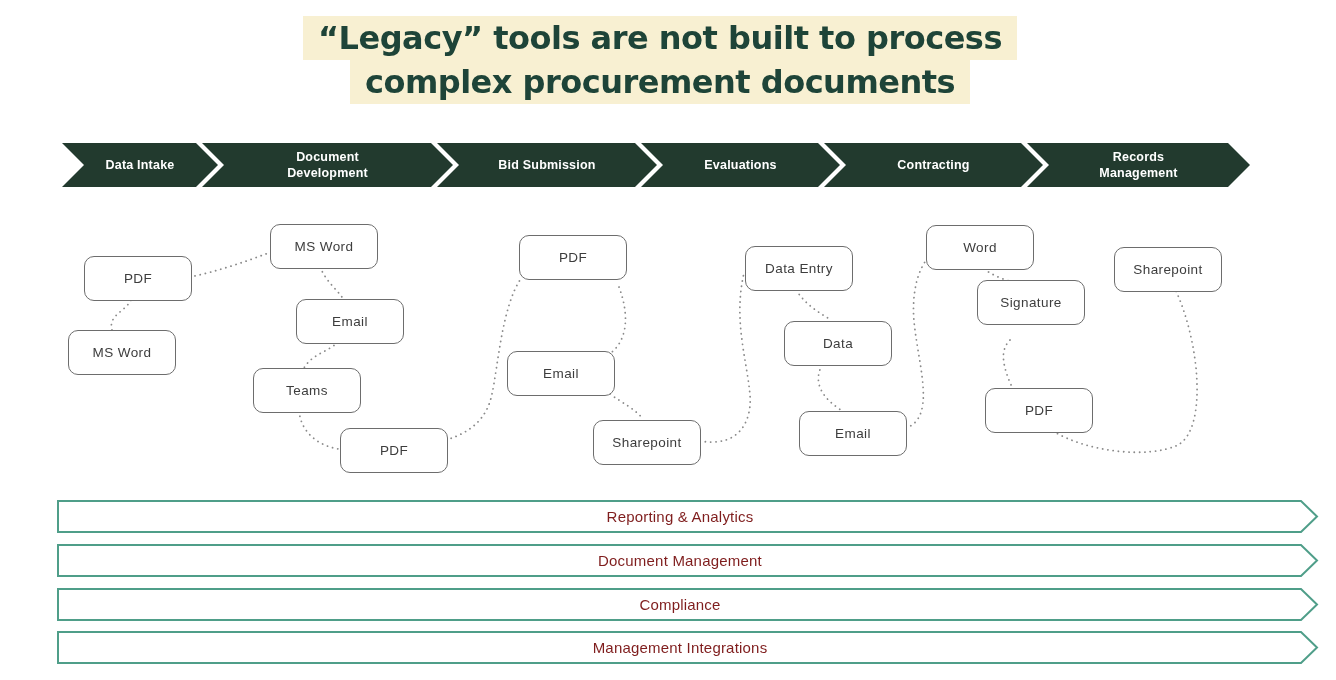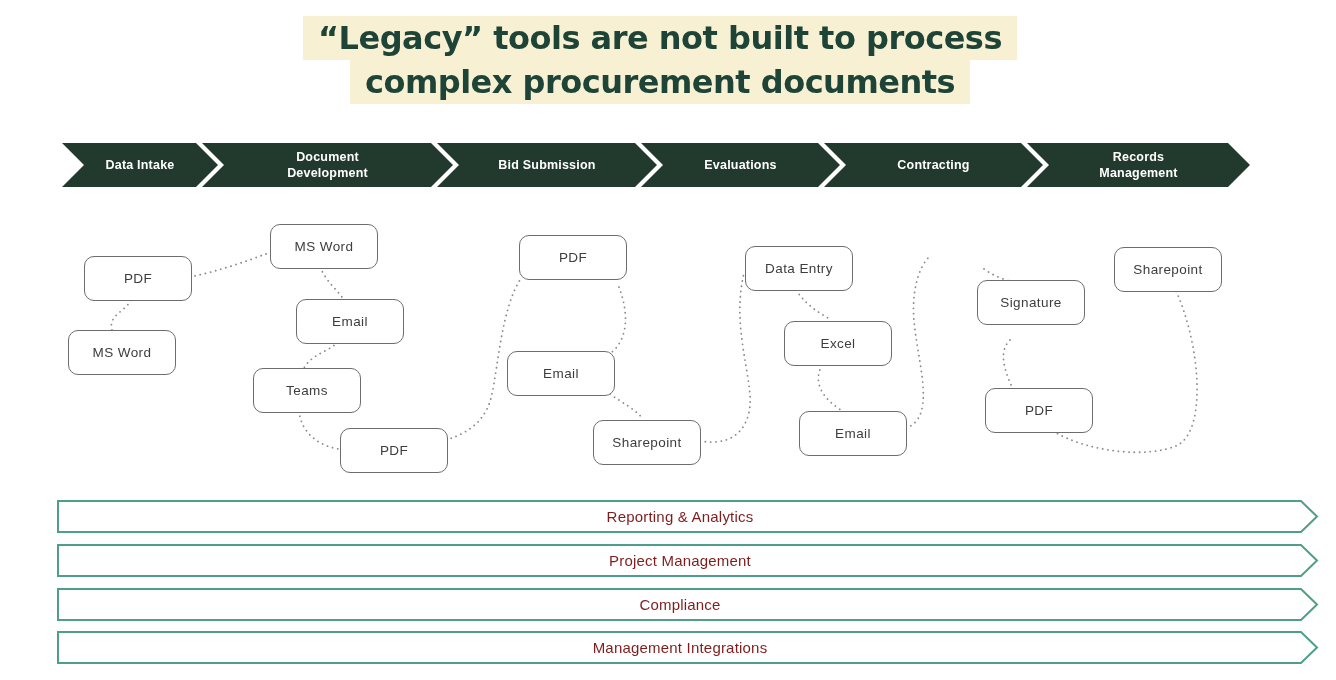--- a/index.html
+++ b/index.html
@@ -101,37 +101,38 @@
   <div class="tool-box" style="left:84px;top:256px;">PDF</div>
   <div class="tool-box" style="left:68px;top:330px;">MS Word</div>
   <div class="tool-box" style="left:270px;top:224px;">MS Word</div>
   <div class="tool-box" style="left:296px;top:299px;">Email</div>
   <div class="tool-box" style="left:253px;top:368px;">Teams</div>
   <div class="tool-box" style="left:340px;top:428px;">PDF</div>
   <div class="tool-box" style="left:519px;top:235px;">PDF</div>
   <div class="tool-box" style="left:507px;top:351px;">Email</div>
   <div class="tool-box" style="left:593px;top:420px;">Sharepoint</div>
   <div class="tool-box" style="left:745px;top:246px;">Data Entry</div>
-  <div class="tool-box" style="left:784px;top:321px;">Excel</div>
+  <div class="tool-box" style="left:784px;top:321px;">Data</div>
   <div class="tool-box" style="left:799px;top:411px;">Email</div>
+  <div class="tool-box" style="left:926px;top:225px;">Word</div>
   <div class="tool-box" style="left:977px;top:280px;">Signature</div>
   <div class="tool-box" style="left:985px;top:388px;">PDF</div>
   <div class="tool-box" style="left:1114px;top:247px;">Sharepoint</div>
 
   <div class="banner" style="top:500px;">
     <svg width="1262" height="33" viewBox="0 0 1262 33">
       <polygon points="1,1 1244,1 1260,16.5 1244,32 1,32" fill="#ffffff" stroke="#4f9e89" stroke-width="2"></polygon>
     </svg>
     <span>Reporting &amp; Analytics</span>
   </div>
   <div class="banner" style="top:544px;">
     <svg width="1262" height="33" viewBox="0 0 1262 33">
       <polygon points="1,1 1244,1 1260,16.5 1244,32 1,32" fill="#ffffff" stroke="#4f9e89" stroke-width="2"></polygon>
     </svg>
-    <span>Project Management</span>
+    <span>Document Management</span>
   </div>
   <div class="banner" style="top:588px;">
     <svg width="1262" height="33" viewBox="0 0 1262 33">
       <polygon points="1,1 1244,1 1260,16.5 1244,32 1,32" fill="#ffffff" stroke="#4f9e89" stroke-width="2"></polygon>
     </svg>
     <span>Compliance</span>
   </div>
   <div class="banner" style="top:631px;">
     <svg width="1262" height="33" viewBox="0 0 1262 33">
       <polygon points="1,1 1244,1 1260,16.5 1244,32 1,32" fill="#ffffff" stroke="#4f9e89" stroke-width="2"></polygon>

